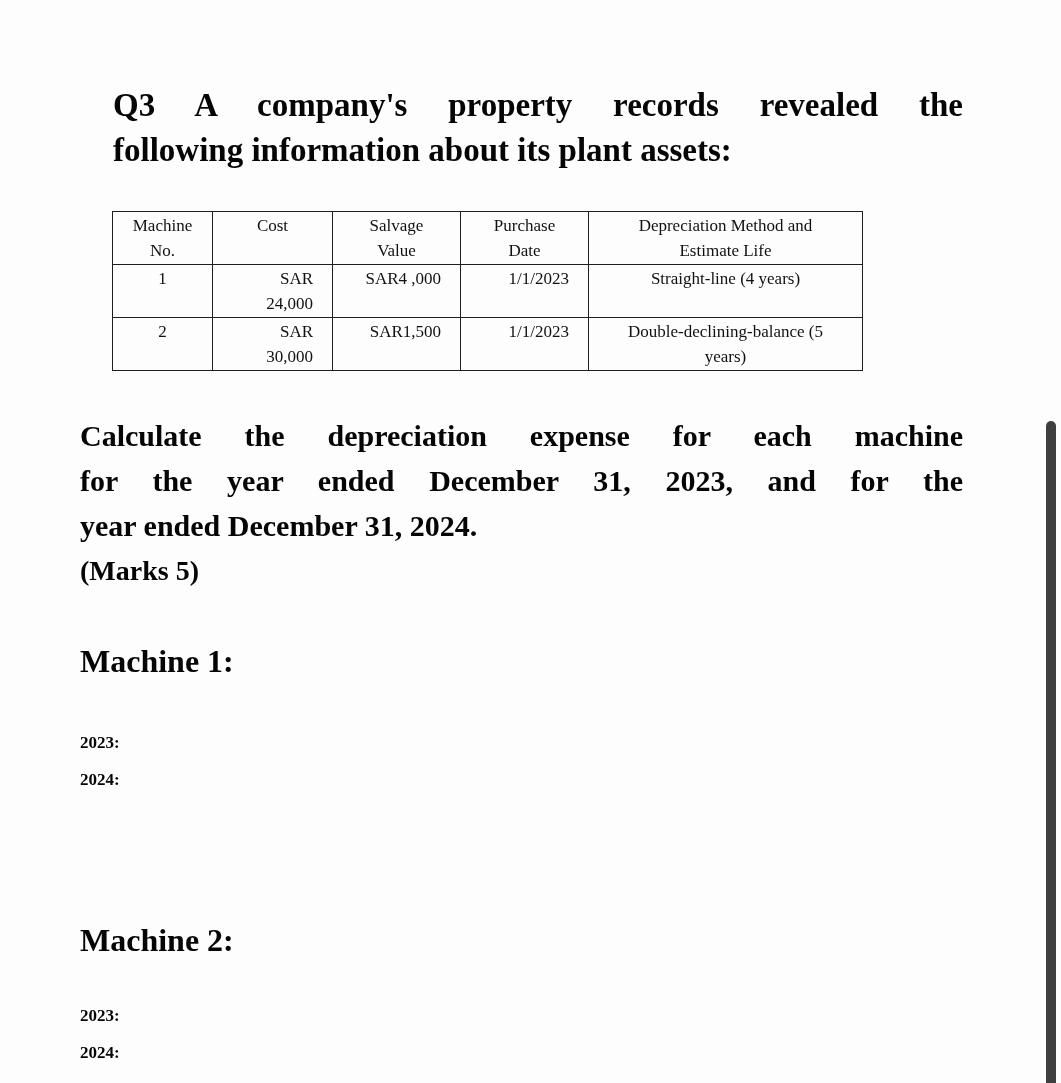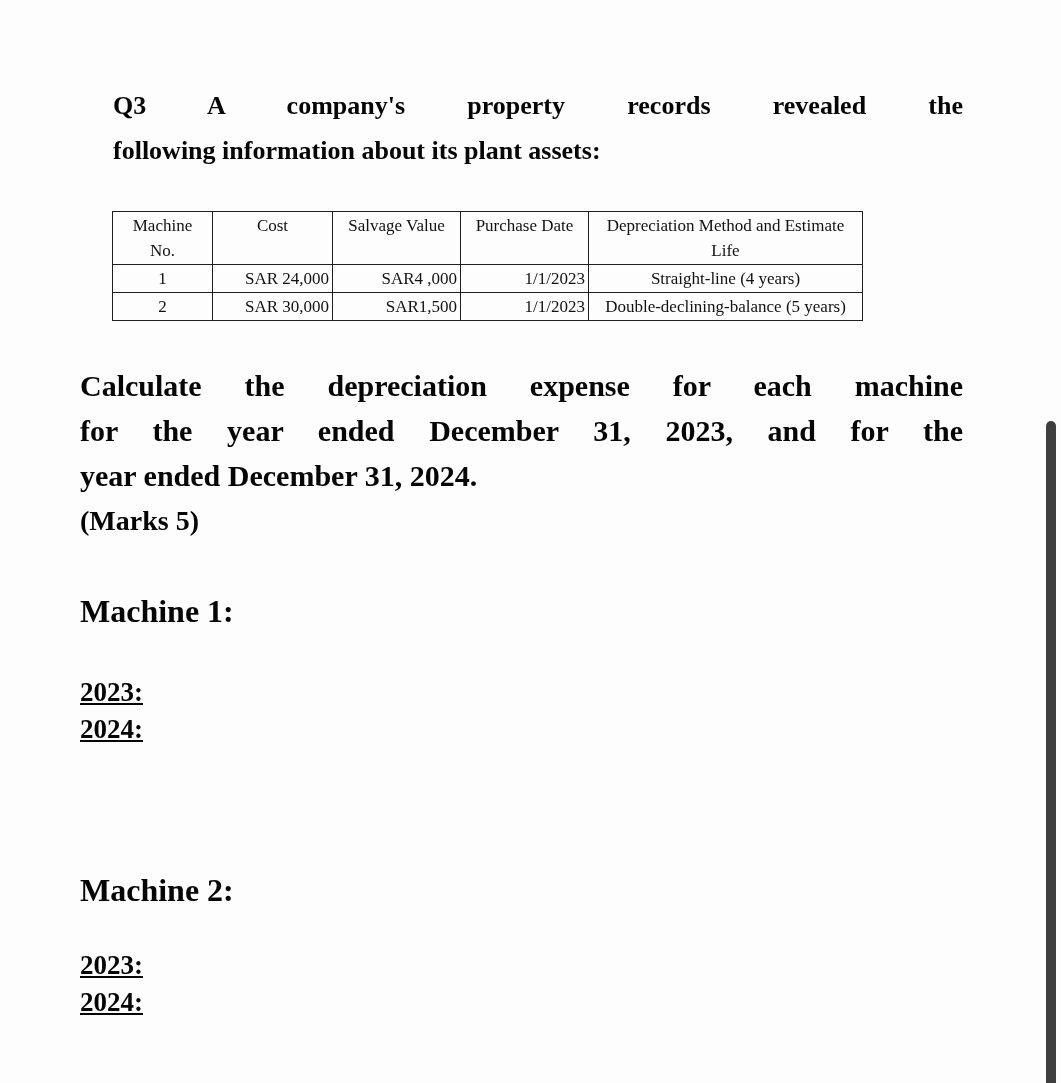--- a/index.html
+++ b/index.html
@@ -9,21 +9,21 @@
     color: #050505;
     font-family: "Liberation Serif", serif;
     position: relative;
     overflow: hidden;
   }
   .page { position: relative; width: 1061px; height: 1083px; }
 
   
   .heading {
     margin: 83px 98px 0 113px;
-    font-size: 26px;
+    font-size: 33px;
     font-weight: bold;
     line-height: 45px;
   }
   .jline { text-align: justify; text-align-last: justify; text-justify: inter-word; }
 
   
   .assets-table {
     border-collapse: collapse;
     table-layout: fixed;
     width: 750px;
@@ -33,21 +33,21 @@
     color: #111;
   }
   col.c0 { width: 100px; }
   col.c1 { width: 120px; }
   col.c2 { width: 128px; }
   col.c3 { width: 128px; }
   col.c4 { width: 274px; }
   .assets-table th, .assets-table td {
     border: 1px solid #1f1f1f;
     vertical-align: top;
-    padding: 1px 3px;
+    padding: 1px 19px;
   }
   .assets-table th { font-weight: normal; text-align: center; }
   .assets-table th.hc0 { padding: 1px 11px; } 
   .assets-table td.center { text-align: center; }
   .assets-table td.right  { text-align: right; }
   .assets-table td.left   { text-align: center; }
 
   
   .task {
     margin: 42px 98px 0 80px;
@@ -65,24 +65,23 @@
 
   
   .section-title {
     margin: 45px 98px 0 80px;
     font-size: 32px;
     font-weight: bold;
     line-height: 45px;
   }
   .year-block { margin: 40px 98px 0 80px; }
   .year-line {
-    font-size: 27px;
+    font-size: 17px;
     font-weight: bold;
     line-height: 37px;
-    text-decoration: underline;
   }
   .section-title.second { margin-top: 120px; }
   .year-block.second { margin-top: 34px; }
 
   
   .scrollbar-thumb {
     position: absolute;
     right: 5px;
     top: 338px;
     width: 10px;

